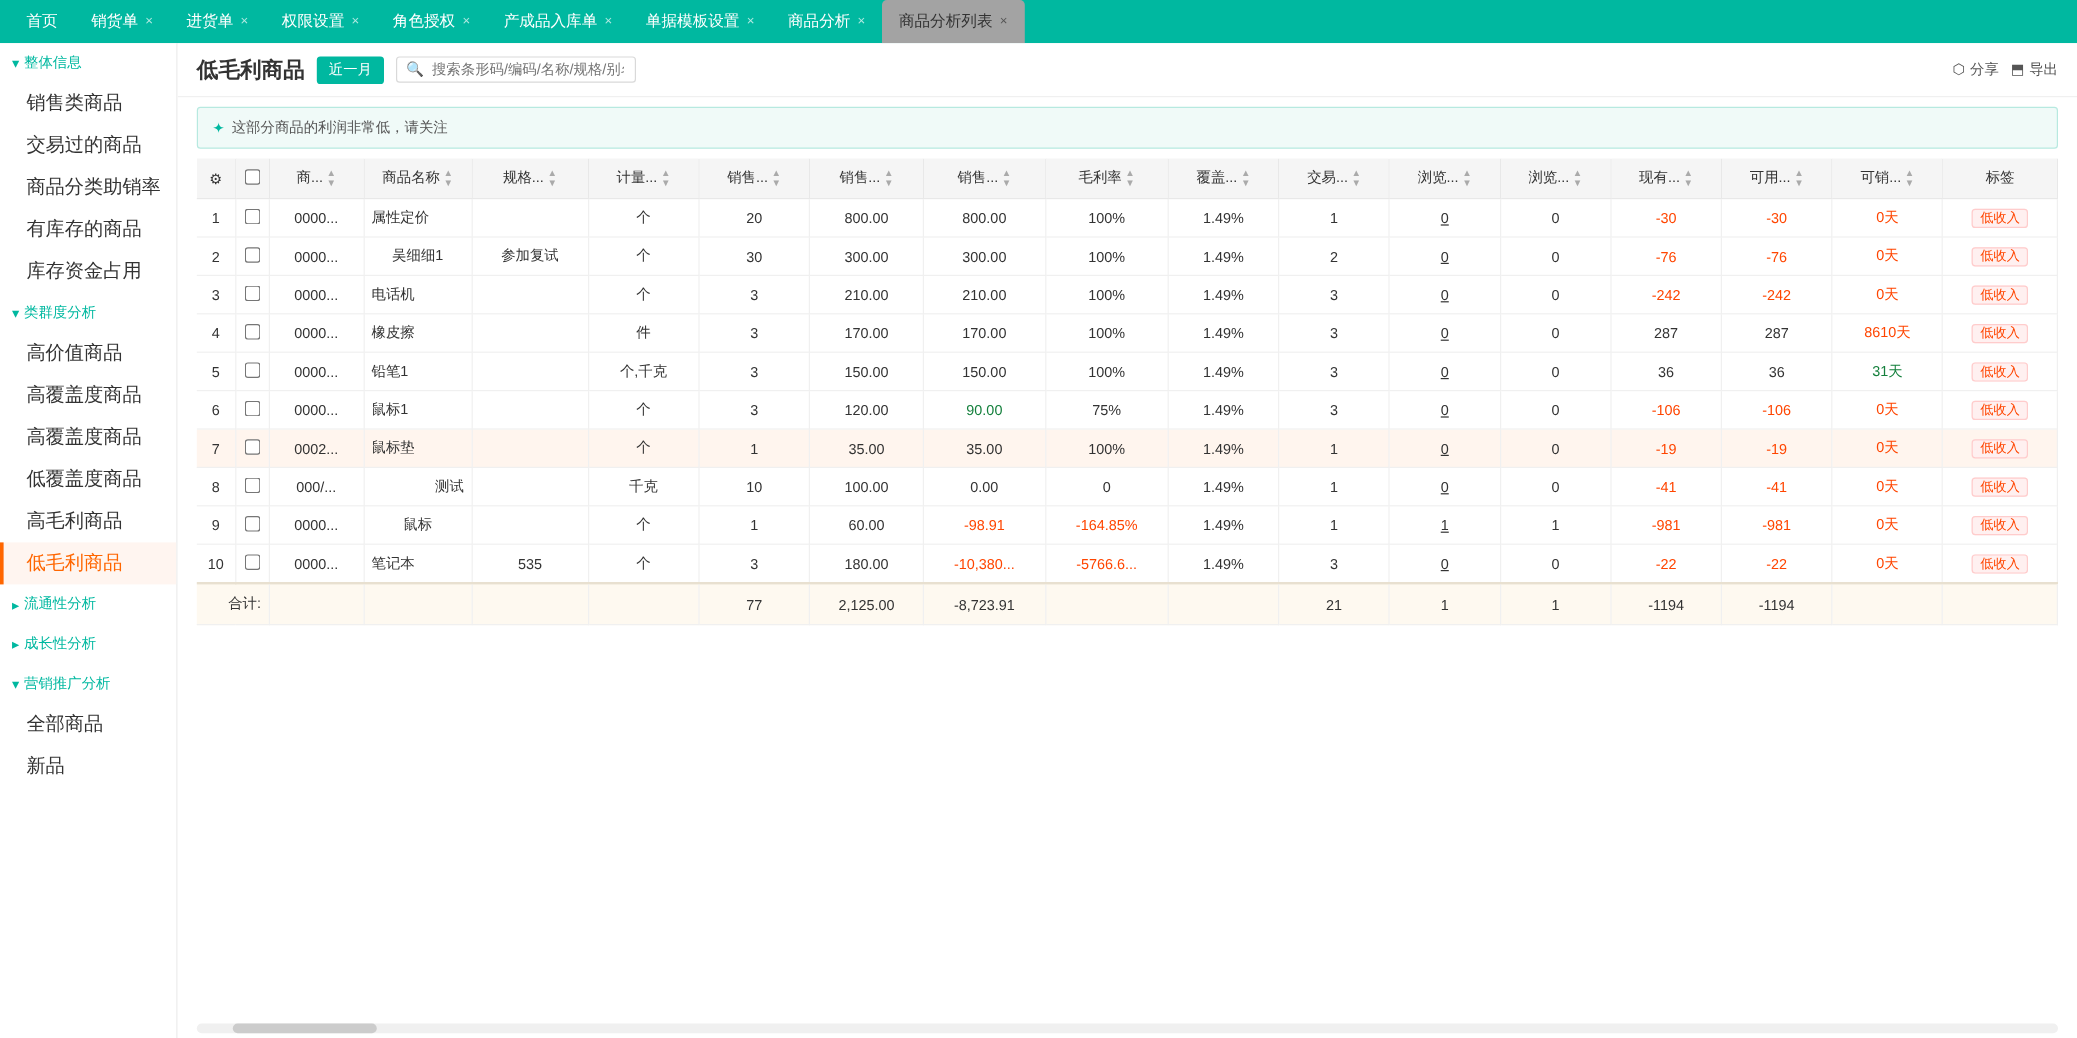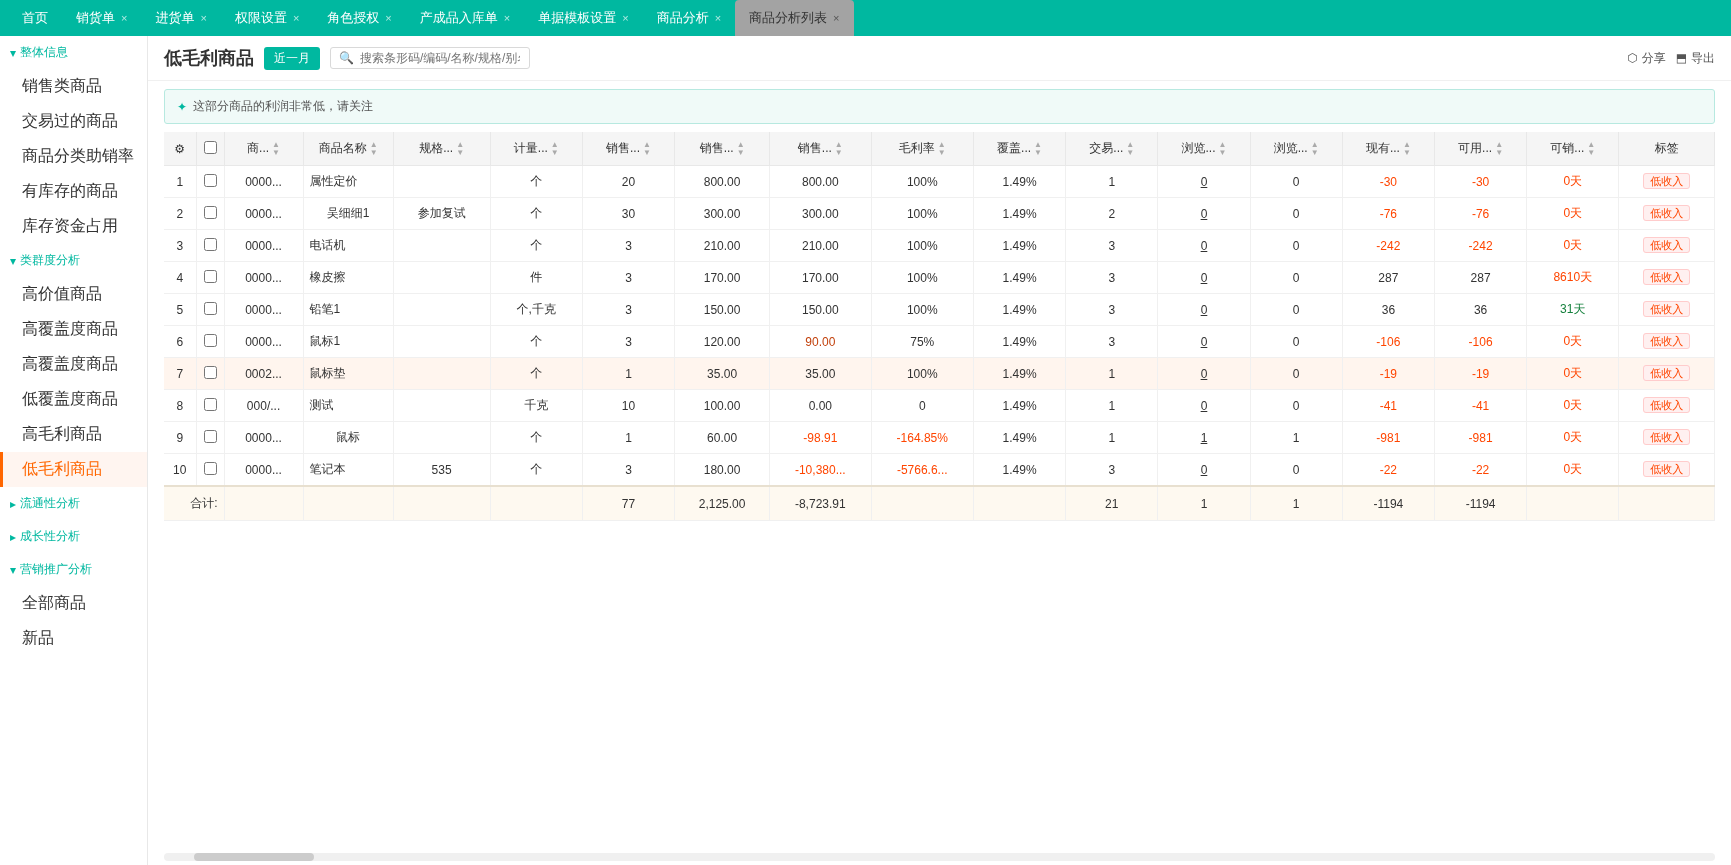--- a/index.html
+++ b/index.html
@@ -348,21 +348,21 @@
     </tr>
             <tr>
       <td>6</td>
       <td><input type="checkbox" style=""></td>
       <td>0000...</td>
       <td style="text-align:left;">鼠标1</td>
       <td></td>
       <td>个</td>
       <td>3</td>
       <td>120.00</td>
-      <td style="color:#c2410c;">90.00</td>
+      <td style="color:#15803d;">90.00</td>
       <td style="color:#333;">75%</td>
       <td>1.49%</td>
       <td>3</td>
       <td><span class="link-text">0</span></td>
       <td>0</td>
       <td style="color:#ff4500;">-106</td>
       <td style="color:#ff4500;">-106</td>
       <td style="color:#ff4500;">0天</td>
       <td><span class="tag-btn">低收入</span></td>
     </tr>
@@ -383,21 +383,21 @@
       <td>0</td>
       <td style="color:#ff4500;">-19</td>
       <td style="color:#ff4500;">-19</td>
       <td style="color:#ff4500;">0天</td>
       <td><span class="tag-btn">低收入</span></td>
     </tr>
             <tr>
       <td>8</td>
       <td><input type="checkbox" style=""></td>
       <td>000/...</td>
-      <td style="text-align:left;">测试</td>
+      <td style="text-align:right;">测试</td>
       <td></td>
       <td>千克</td>
       <td>10</td>
       <td>100.00</td>
       <td style="color:#333;">0.00</td>
       <td style="color:#333;">0</td>
       <td>1.49%</td>
       <td>1</td>
       <td><span class="link-text">0</span></td>
       <td>0</td>

